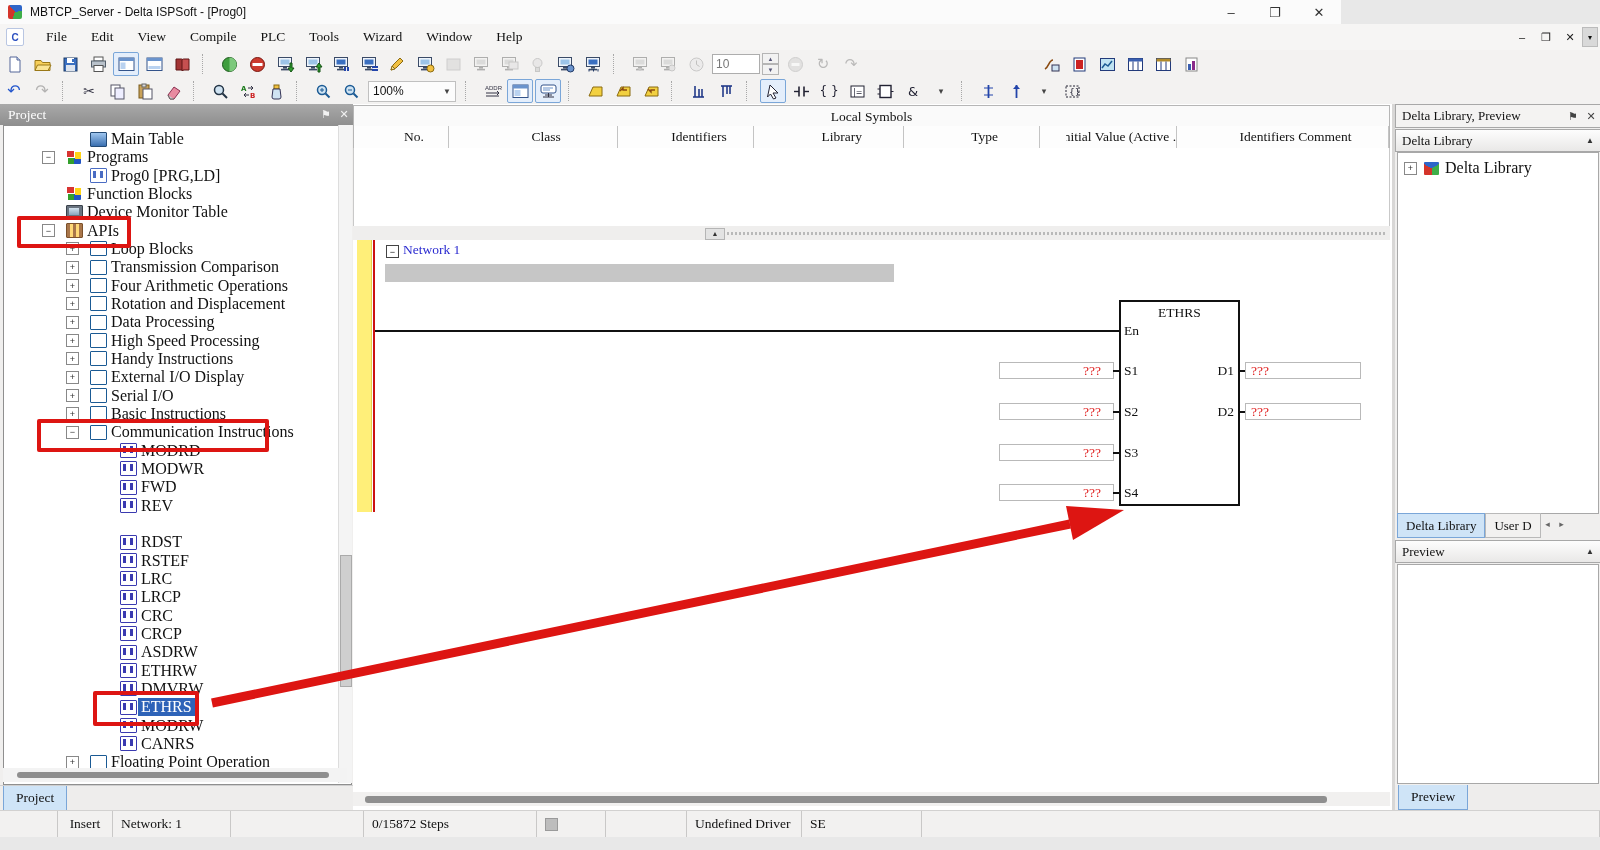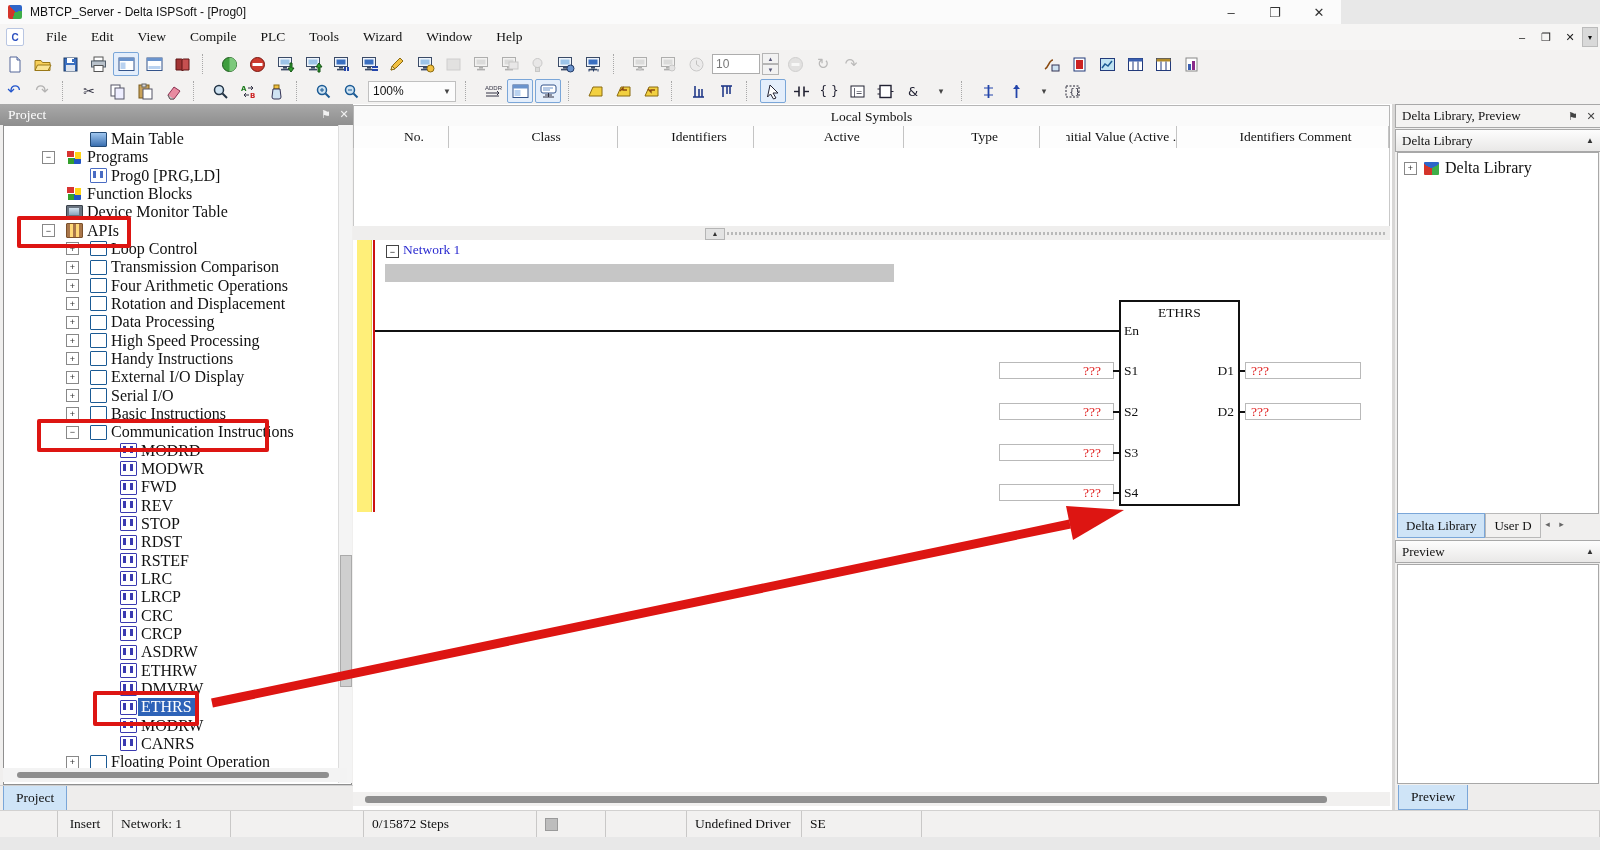--- a/index.html
+++ b/index.html
@@ -643,21 +643,21 @@
         <div class="tlabel" style="left: 80px;">Device Monitor Table</div>
       </div>
       <div class="trow" style="top: 95.65px; left: 0px; width: 345px;">
         <div class="tbox" style="left: 38px;">−</div>
         <div class="ic api-icon" style="left: 62px;"></div>
         <div class="tlabel" style="left: 80px;">APIs</div>
       </div>
       <div class="trow" style="top: 113.98px; left: 0px; width: 345px;">
         <div class="tbox" style="left: 62px;">+</div>
         <div class="ic cat-icon" style="left: 86px;"></div>
-        <div class="tlabel" style="left: 104px;">Loop Control</div>
+        <div class="tlabel" style="left: 104px;">Loop Blocks</div>
       </div>
       <div class="trow" style="top: 132.31px; left: 0px; width: 345px;">
         <div class="tbox" style="left: 62px;">+</div>
         <div class="ic cat-icon" style="left: 86px;"></div>
         <div class="tlabel" style="left: 104px;">Transmission Comparison</div>
       </div>
       <div class="trow" style="top: 150.64px; left: 0px; width: 345px;">
         <div class="tbox" style="left: 62px;">+</div>
         <div class="ic cat-icon" style="left: 86px;"></div>
         <div class="tlabel" style="left: 104px;">Four Arithmetic Operations</div>
@@ -710,24 +710,20 @@
         <div class="ic instr-icon" style="left: 116px;"></div>
         <div class="tlabel" style="left: 134px;">MODWR</div>
       </div>
       <div class="trow" style="top: 352.27px; left: 0px; width: 345px;">
         <div class="ic instr-icon" style="left: 116px;"></div>
         <div class="tlabel" style="left: 134px;">FWD</div>
       </div>
       <div class="trow" style="top: 370.6px; left: 0px; width: 345px;">
         <div class="ic instr-icon" style="left: 116px;"></div>
         <div class="tlabel" style="left: 134px;">REV</div>
-      </div>
-      <div class="trow" style="top: 388.93px; left: 0px; width: 345px;">
-        <div class="ic instr-icon" style="left: 116px;"></div>
-        <div class="tlabel" style="left: 134px;">STOP</div>
       </div>
       <div class="trow" style="top: 407.26px; left: 0px; width: 345px;">
         <div class="ic instr-icon" style="left: 116px;"></div>
         <div class="tlabel" style="left: 134px;">RDST</div>
       </div>
       <div class="trow" style="top: 425.59px; left: 0px; width: 345px;">
         <div class="ic instr-icon" style="left: 116px;"></div>
         <div class="tlabel" style="left: 134px;">RSTEF</div>
       </div>
       <div class="trow" style="top: 443.92px; left: 0px; width: 345px;">
@@ -787,21 +783,21 @@
   </div>
 </div>
 <div class="divider-v" style="left:353px;"></div>
 
 <div class="abs" id="main">
   <div class="abs" id="sym-title">Local Symbols</div>
   <div class="abs" id="sym-header">
       <div class="sym-col" style="width: 83px;">No.</div>
       <div class="sym-col" style="width: 174px;">Class</div>
       <div class="sym-col" style="width: 133px;">Identifiers</div>
-      <div class="sym-col" style="width: 150px;">Active</div>
+      <div class="sym-col" style="width: 150px;">Library</div>
       <div class="sym-col" style="width: 133px;">Type</div>
       <div class="sym-col" style="width: 134px;">Initial Value (Active ...</div>
       <div class="sym-col" style="width: 226px;">Identifiers Comment</div>
     </div>
   <div class="abs" id="sym-body"></div>
   <div class="abs" id="splitter">
     <div id="split-btn">▲</div>
     <div id="split-dots"></div>
   </div>
   <div class="abs" id="ladder">

